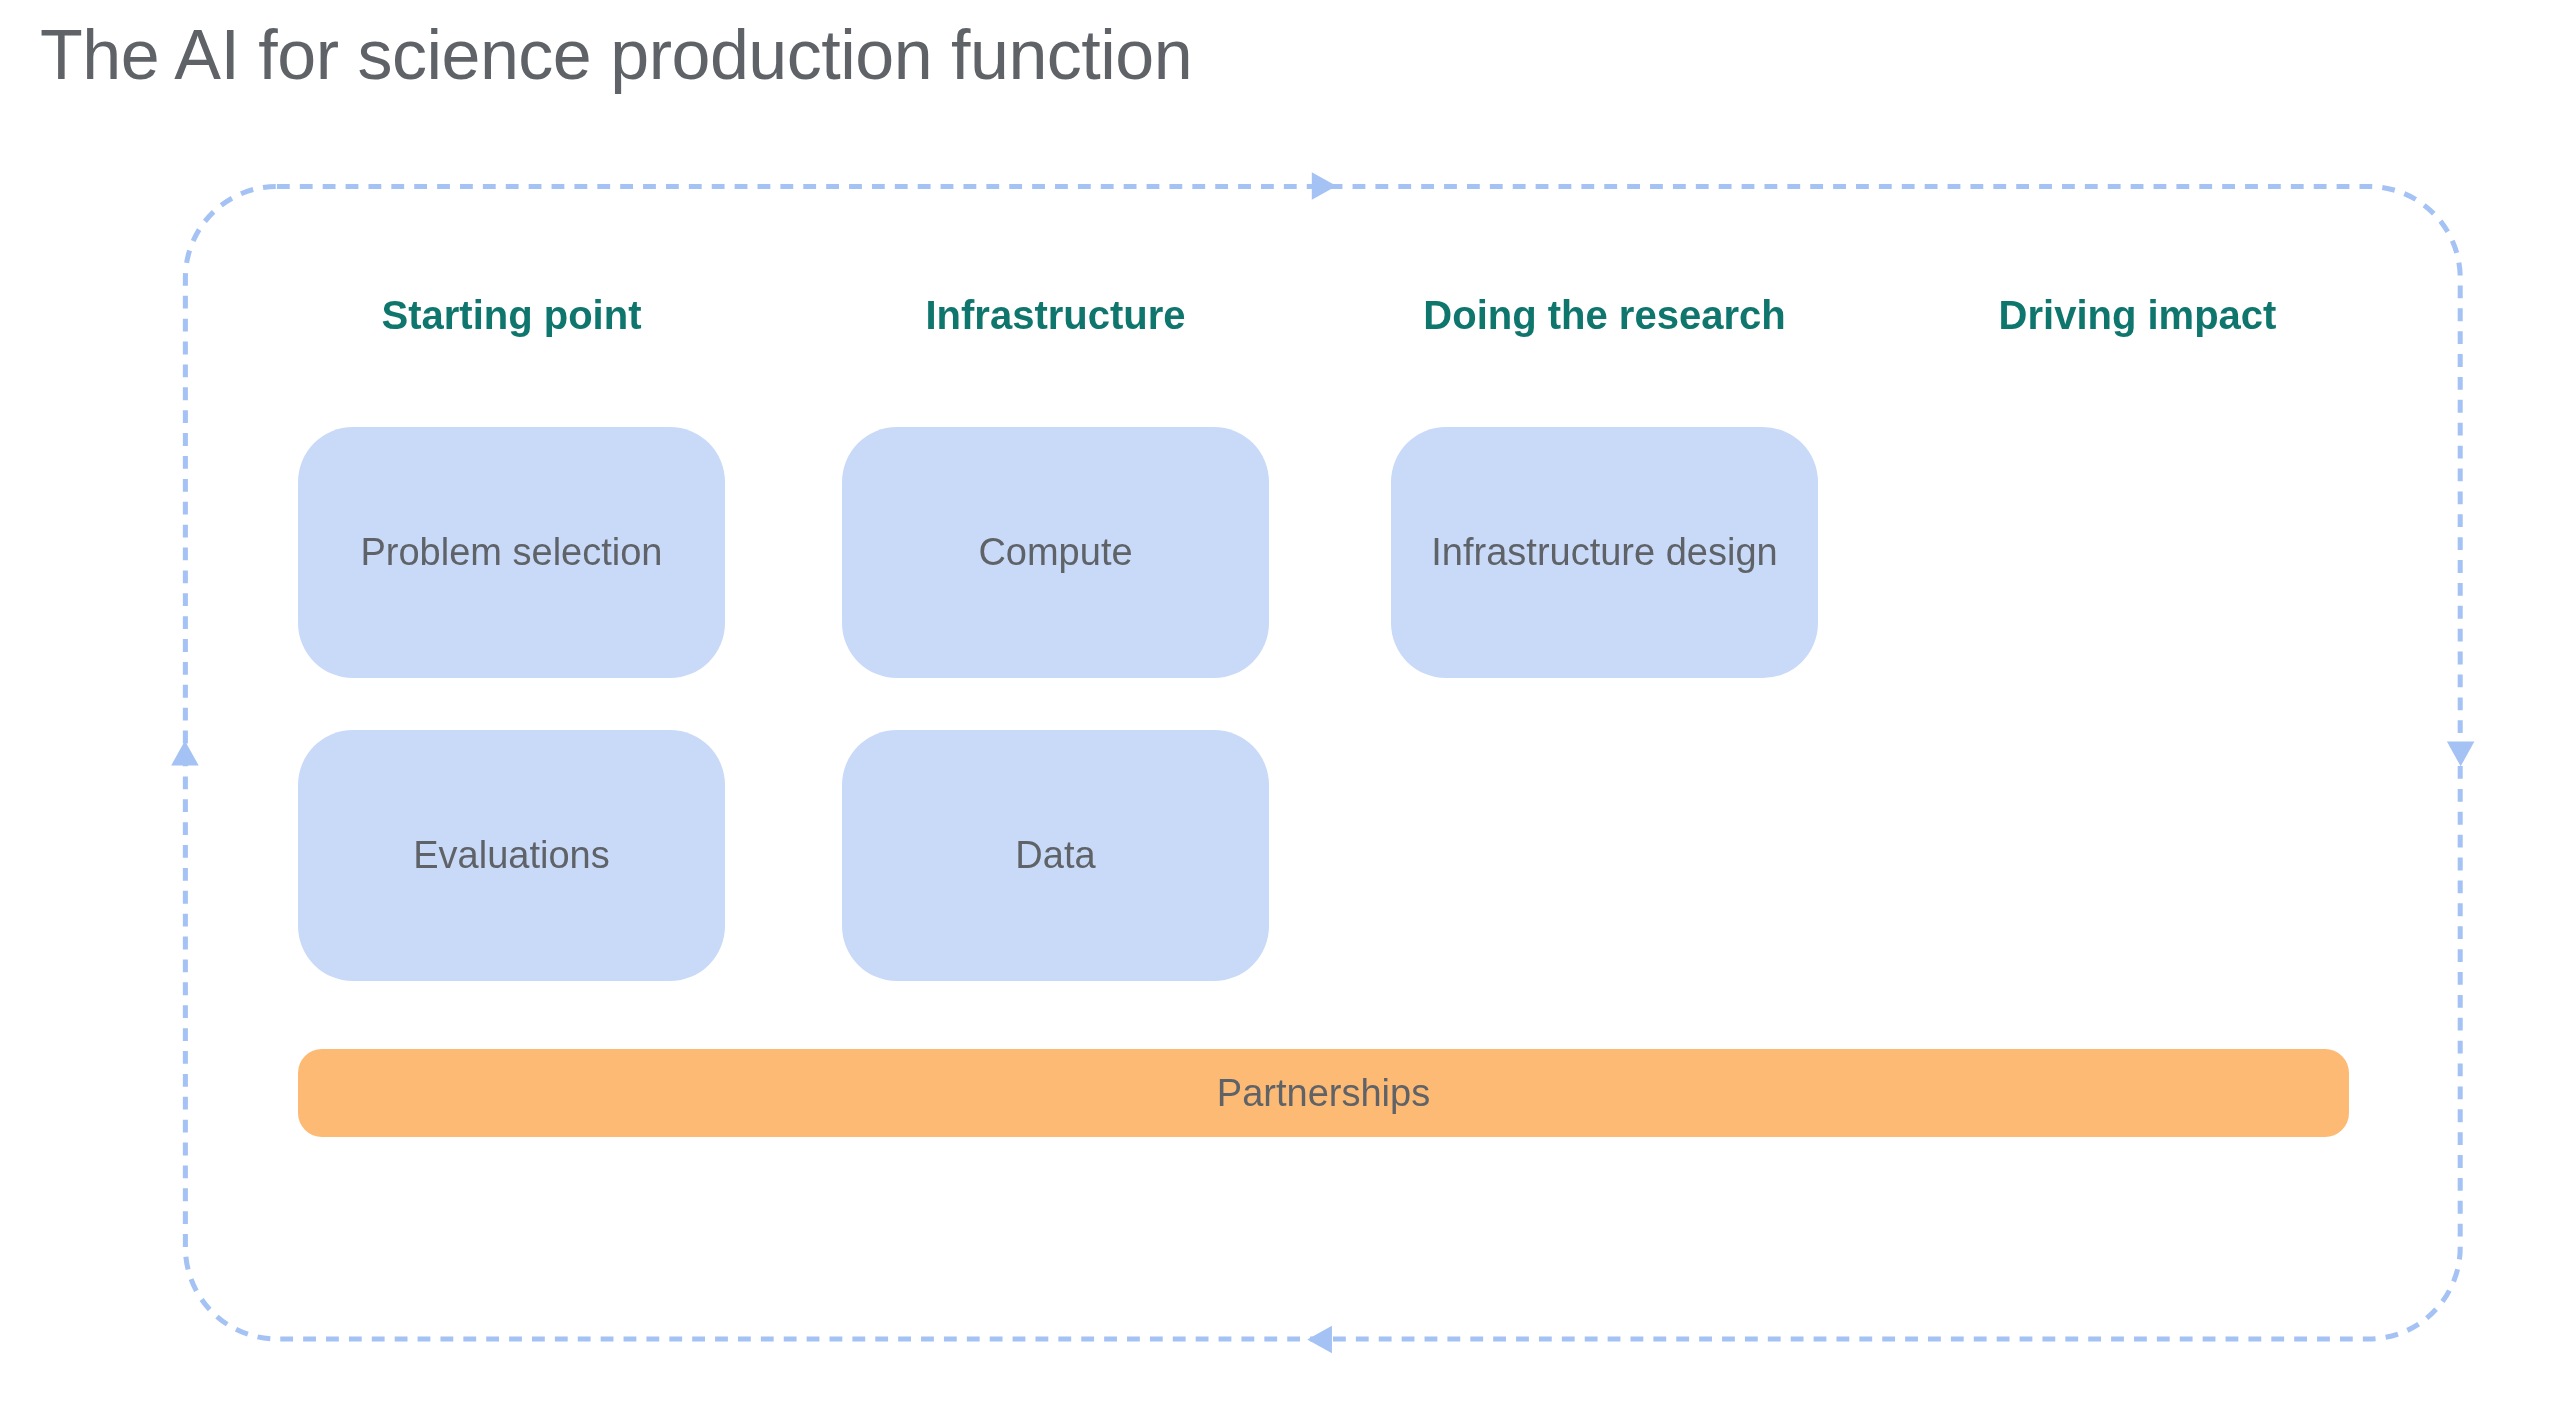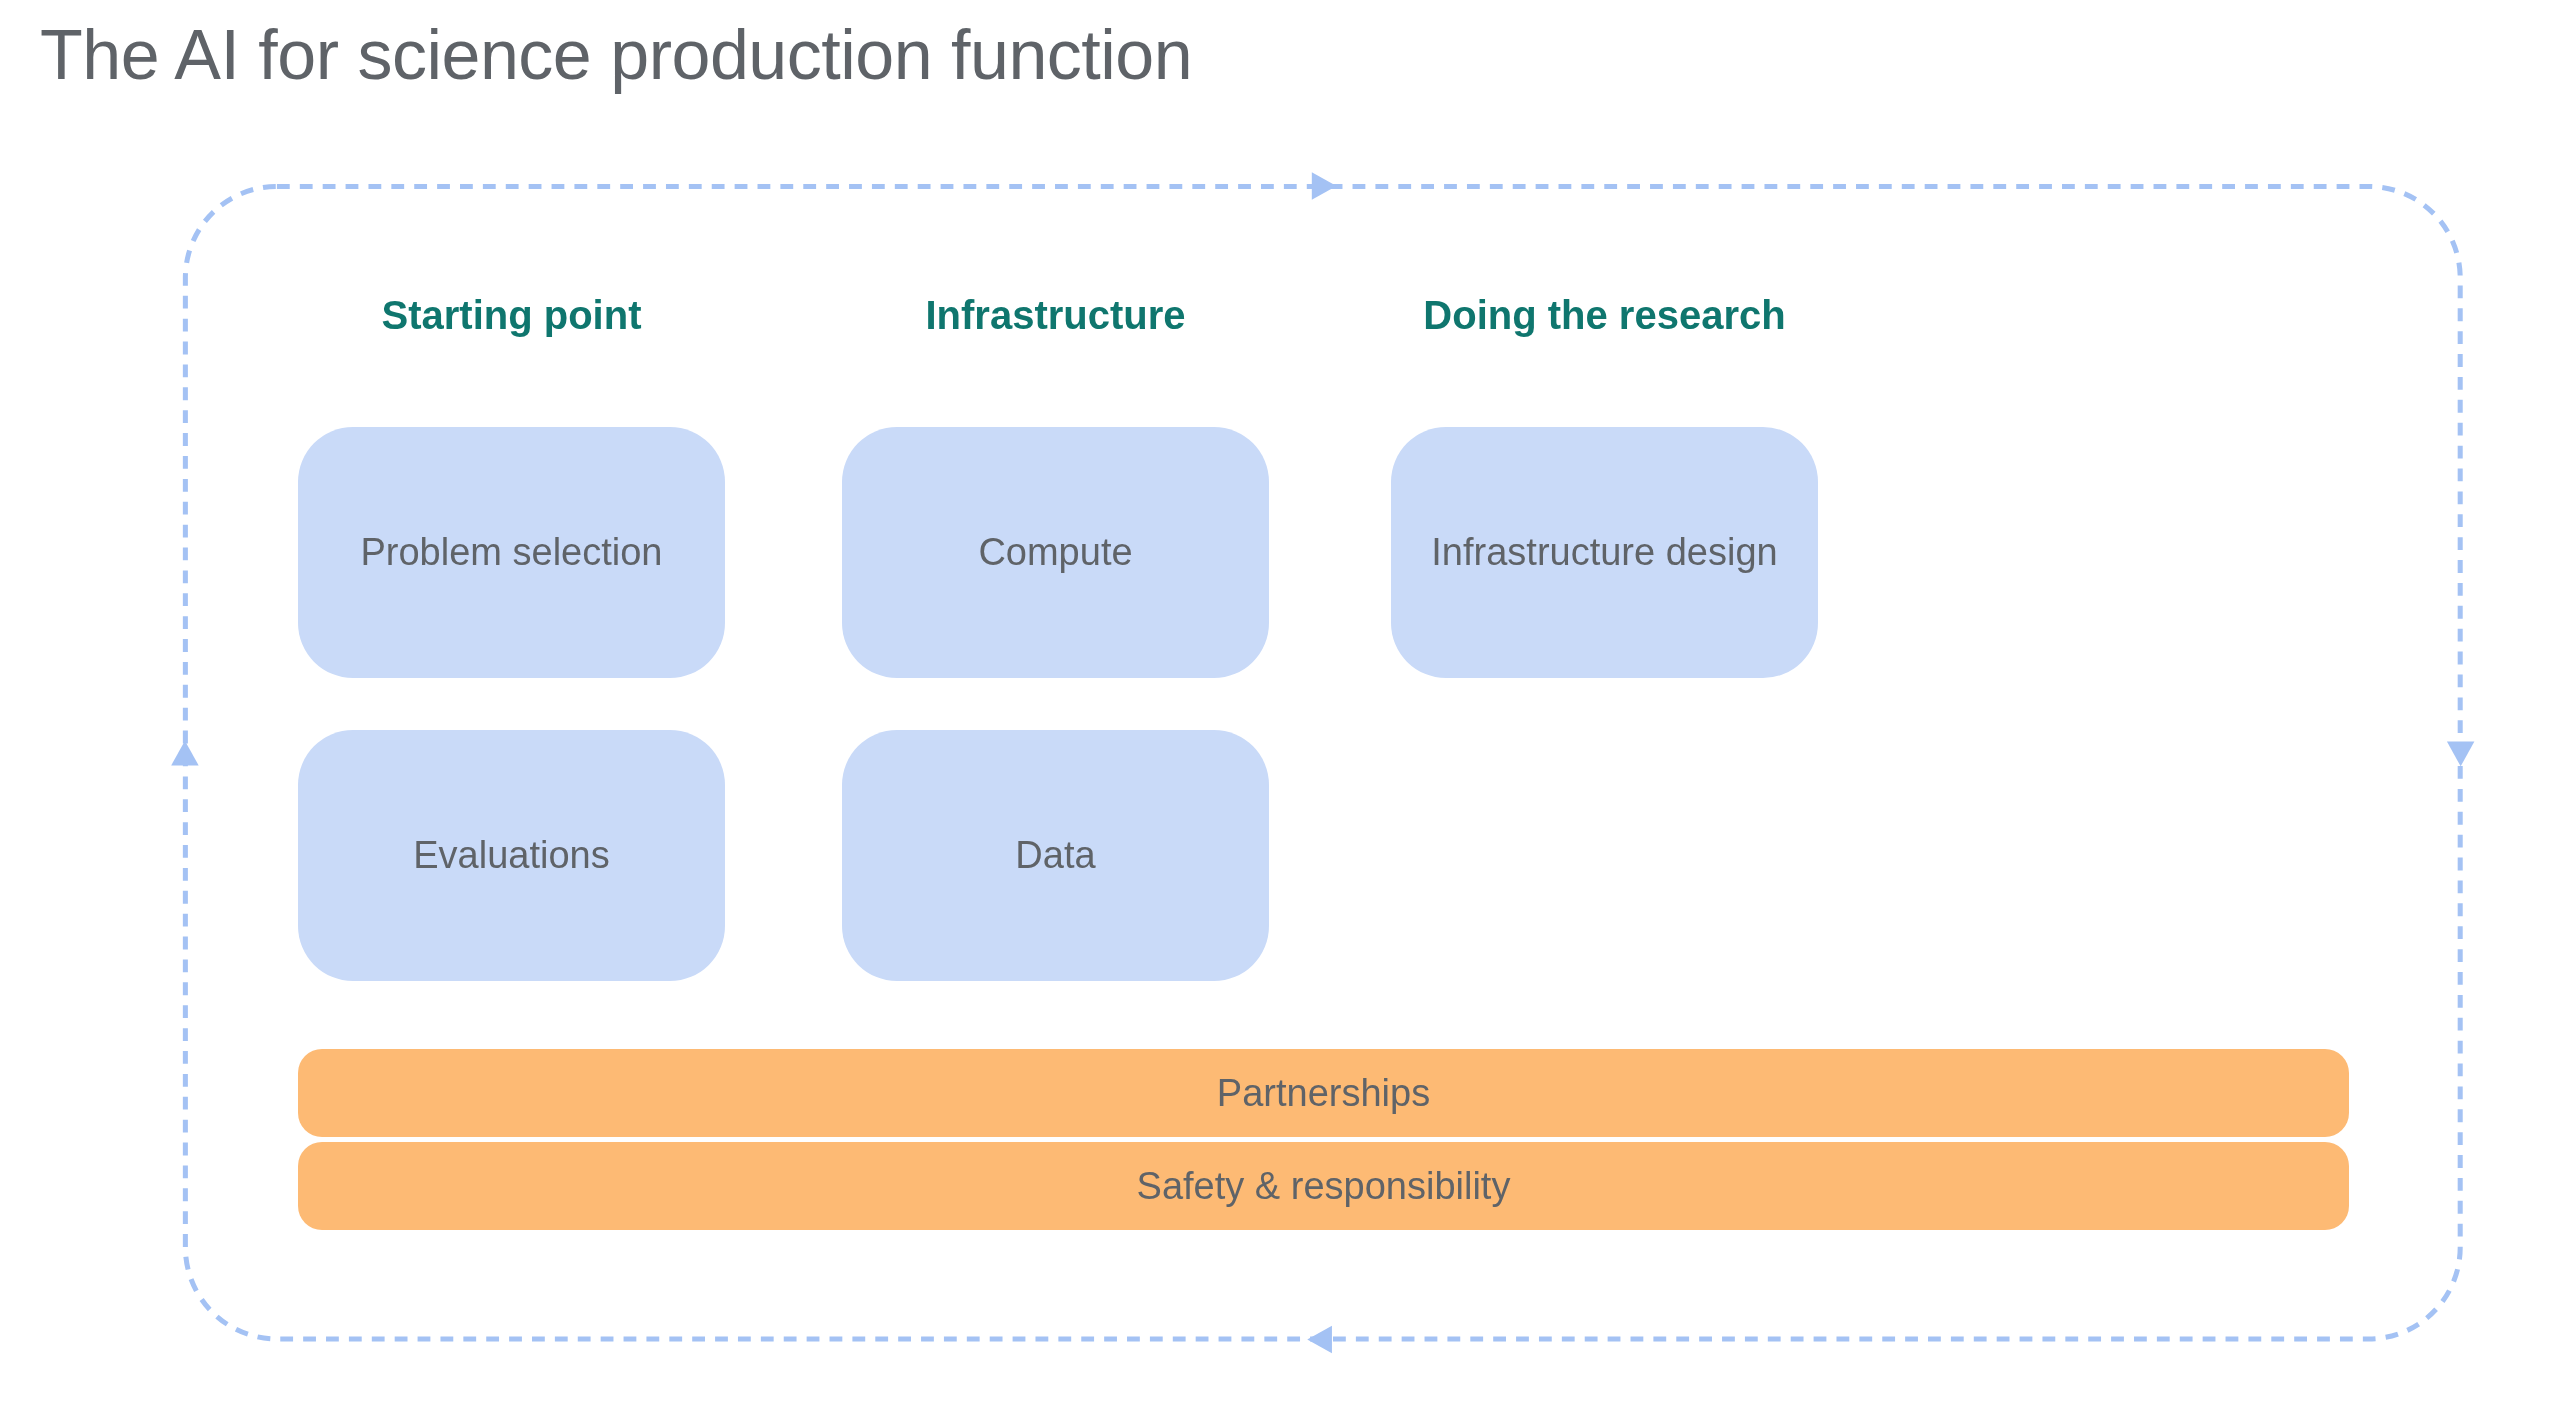--- a/index.html
+++ b/index.html
@@ -92,26 +92,26 @@
     <rect x="202.5" y="203.5" width="2485" height="1259" rx="100" ry="100" fill="none" stroke="#a4c2f4" stroke-width="5.5" stroke-dasharray="14 11"></rect>
     <polygon points="1433,188 1433,218 1460,203" fill="#a4c2f4"></polygon>
     <polygon points="2673,810 2703,810 2688,837" fill="#a4c2f4"></polygon>
     <polygon points="1455,1448 1455,1478 1428,1463" fill="#a4c2f4"></polygon>
     <polygon points="187,836 217,836 202,809" fill="#a4c2f4"></polygon>
   </svg>
 
   <div class="col-header c1">Starting point</div>
   <div class="col-header c2">Infrastructure</div>
   <div class="col-header c3">Doing the research</div>
+  <div class="col-header c4">Driving impact</div>
 
   <div class="flow-box c1 r1">Problem selection</div>
   <div class="flow-box c2 r1">Compute</div>
   <div class="flow-box c3 r1">Infrastructure design</div>
 
   <div class="flow-box c1 r2">Evaluations</div>
   <div class="flow-box c2 r2">Data</div>
 
 
   <div class="hbar bar1">Partnerships</div>
-  <div class="hbar bar2">Safety &amp; responsibility</div>
 
 </div>
 
 
 </body></html>

